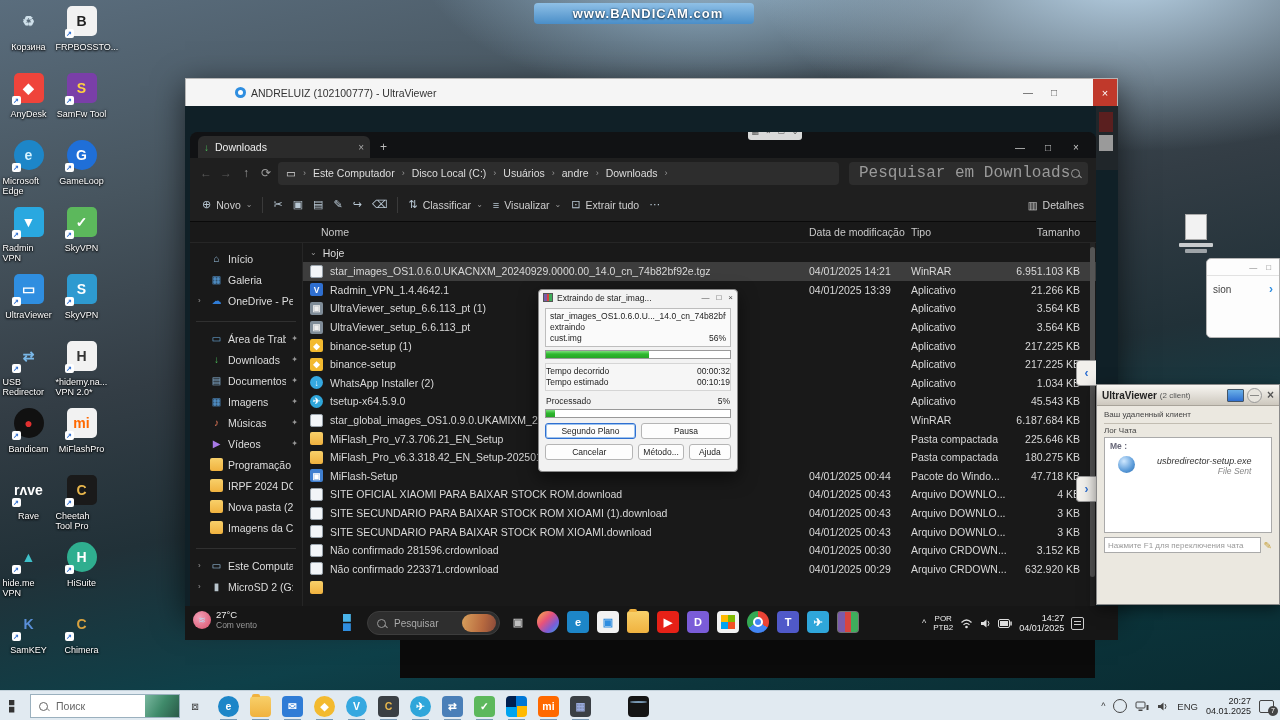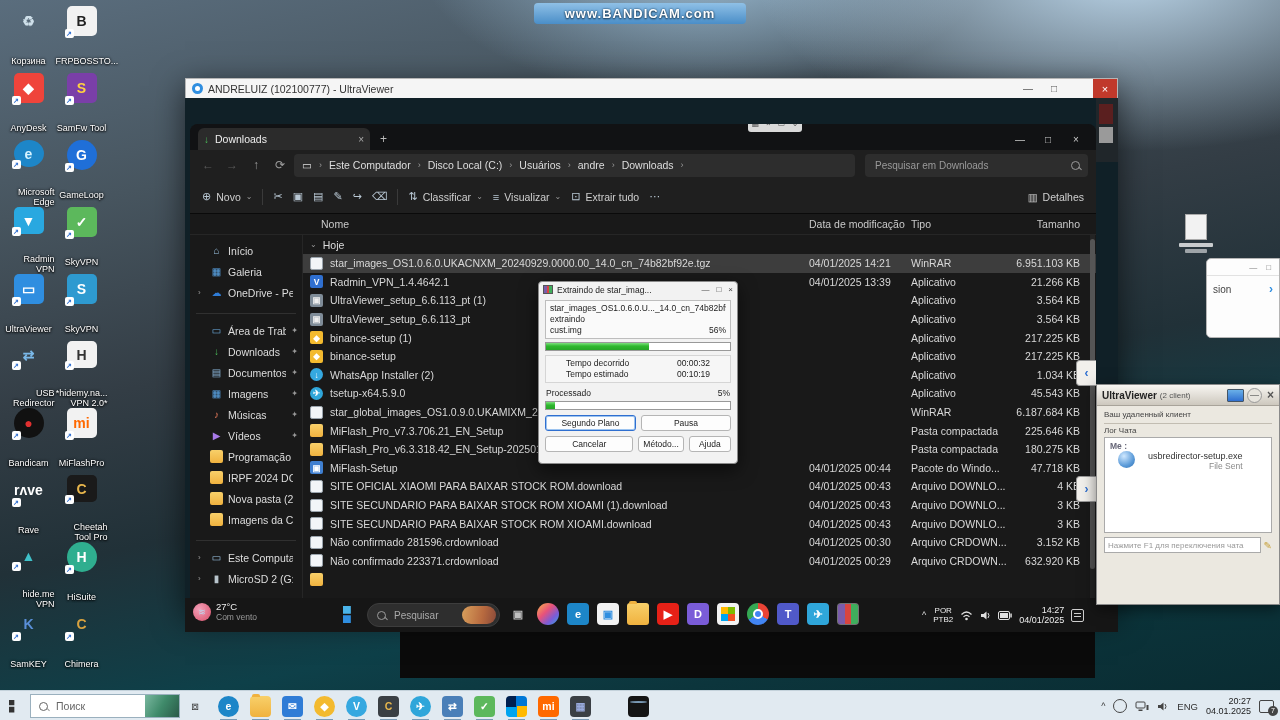--- a/index.html
+++ b/index.html
@@ -7,37 +7,37 @@
   body{position:relative;
     background:
       radial-gradient(ellipse 620px 300px at 88% -4%, #bcd6ea 0%, rgba(188,214,234,0) 60%),
       radial-gradient(ellipse 520px 260px at 55% -6%, #9fc0d8 0%, rgba(159,192,216,0) 55%),
       linear-gradient(168deg,#5a6d7d 0%,#47555f 22%,#333d45 42%,#213138 58%,#0e4049 74%,#0c353c 84%,#092a30 100%);}
   .abs{position:absolute;}
   
   .watermark{left:534px;top:3px;width:212px;height:21px;border-radius:4px;
     background:linear-gradient(#8fc0e6,#4a8ec8);display:flex;align-items:center;justify-content:center;
     color:#fff;font-weight:bold;font-size:13px;letter-spacing:1px;
-    text-shadow:0 1px 2px #1a3a55, 0 0 2px #1a3a55;z-index:40;}
+    text-shadow:0 1px 2px #1a3a55, 0 0 2px #1a3a55;z-index:40;padding-left:8px;}
   
   .dgrid{left:2px;top:6px;width:106px;display:grid;grid-template-columns:53px 53px;grid-auto-rows:67px;z-index:2;}
   .dicon{display:flex;flex-direction:column;align-items:center;cursor:pointer;}
   .dtile{width:30px;height:30px;border-radius:5px;display:flex;align-items:center;justify-content:center;
     font-weight:bold;font-size:14px;position:relative;}
   .dtile.rnd{border-radius:50%;}
   .sc-arrow{position:absolute;left:-2px;bottom:-2px;width:9px;height:9px;background:#fff;border-radius:2px;
     color:#2f6fd0;font-size:7px;line-height:9px;text-align:center;font-weight:bold;}
-  .dlabel{margin-top:20px;font-size:9px;color:#fff;text-align:right;max-width:52px;line-height:10px;
+  .dlabel{margin-top:6px;font-size:9px;color:#fff;text-align:left;max-width:52px;line-height:10px;
     text-shadow:0 1px 2px #000,0 0 3px #000;}
   
   .blackrect{left:400px;top:612px;width:695px;height:66px;background:#0b0b0b;z-index:1;}
   
   .uvwin{left:185px;top:78px;width:933px;height:534px;z-index:3;box-shadow:0 8px 30px rgba(0,0,0,.6);}
-  .uv-title{height:20px;background:#f5f5f5;display:flex;align-items:center;font-size:10.5px;color:#333;
-    border:1px solid #b5b5b5;border-bottom:none;box-sizing:border-box;}
+  .uv-title{height:28px;background:#f5f5f5;display:flex;align-items:center;font-size:10.5px;color:#333;
+    border:1px solid #b5b5b5;border-bottom:none;box-sizing:border-box;padding-left:43px;}
   .uv-ico{width:11px;height:11px;border-radius:50%;background:#2f8ee0;margin:0 5px 0 6px;position:relative;}
   .uv-ico::after{content:"";position:absolute;inset:3px;background:#fff;border-radius:50%;}
   .uv-ctl{margin-left:auto;display:flex;align-items:center;height:100%;}
   .uv-btn{width:26px;height:100%;display:flex;align-items:center;justify-content:center;color:#555;font-size:10px;}
   .uv-close{width:24px;height:100%;background:#c0392b;color:#fff;display:flex;align-items:center;justify-content:center;font-size:11px;}
   .uv-remote{height:514px;background:#102027;position:relative;}
   
   .rstrip{left:911px;top:0px;width:22px;height:64px;background:#20262a;}
   .rstrip .maroon{position:absolute;left:3px;top:6px;width:14px;height:20px;background:#5a1f1f;}
   .rstrip .grayblk{position:absolute;left:3px;top:29px;width:14px;height:16px;background:#9a9a9a;}
@@ -54,21 +54,21 @@
     display:flex;align-items:center;justify-content:space-around;color:#555;font-size:8px;z-index:5;}
   .winctl{position:absolute;right:6px;bottom:0;display:flex;height:22px;}
   .winctl span{width:28px;display:flex;align-items:center;justify-content:center;color:#ccc;font-size:10px;}
   .addrbar{height:30px;background:#1f1f1f;display:flex;align-items:center;gap:4px;padding:0 8px;}
   .nav{color:#9a9a9a;width:20px;text-align:center;font-size:12px;}
   .nav.dim{color:#5a5a5a;}
   .crumbbox{height:23px;background:#2d2d2d;border-radius:4px;flex:0 0 545px;display:flex;align-items:center;
     padding:0 8px;gap:7px;font-size:10.5px;color:#ddd;}
   .crumb-sep{color:#9a9a9a;font-size:9px;}
   .searchbox{height:23px;background:#2d2d2d;border-radius:4px;margin-left:6px;flex:1;display:flex;align-items:center;padding:0 8px;}
-  .searchbox input{flex:1;background:transparent;border:none;outline:none;color:#aaa;font-size:10px;font-family:Liberation Sans, sans-serif;}
+  .searchbox input{flex:1;background:transparent;border:none;outline:none;color:#aaa;font-size:16px;font-family:Liberation Mono, monospace;}
   .searchbox input::placeholder{color:#9a9a9a;}
   .mag{width:7px;height:7px;border:1.4px solid #9a9a9a;border-radius:50%;position:relative;flex:0 0 auto;}
   .mag::after{content:"";position:absolute;left:6px;top:6px;width:4px;height:1.4px;background:#9a9a9a;transform:rotate(45deg);}
   .toolbar{height:33px;background:#1f1f1f;border-bottom:1px solid #0a0a0a;display:flex;align-items:center;
     gap:10px;padding:0 12px;color:#cfcfcf;}
   .tbtn{display:flex;align-items:center;gap:5px;font-size:10.5px;}
   .tbtn .ic{font-size:11px;color:#b9c8d4;}
   .tsep{width:1px;height:16px;background:#3a3a3a;}
   .caret{font-size:8px;color:#9a9a9a;}
   .detalhes{margin-left:auto;display:flex;gap:5px;align-items:center;font-size:10.5px;}
@@ -104,21 +104,21 @@
     border-radius:4px;box-shadow:0 6px 18px rgba(0,0,0,.55);z-index:6;font-size:8.5px;color:#222;box-sizing:border-box;}
   .dlg-title{height:15px;display:flex;align-items:center;gap:4px;padding:0 4px;font-size:8.5px;}
   .rarico{width:10px;height:9px;background:linear-gradient(90deg,#7a5cab 0 33%,#d8453f 33% 66%,#3fae5c 66% 100%);
     border:1px solid #555;box-sizing:border-box;}
   .dlg-ctl{margin-left:auto;display:flex;gap:7px;color:#444;font-size:8px;}
   .dlg-body{padding:3px 6px;}
   .filebox{border:1px solid #bdbdbd;background:#fafafa;padding:2px 4px;line-height:11px;}
   .fb-row{display:flex;justify-content:space-between;}
   .pbar{margin-top:3px;height:9px;border:1px solid #999;background:#fff;box-sizing:border-box;}
   .pfill{height:100%;background:linear-gradient(#7de07d,#2eb82e 45%,#27a527);}
-  .infobox{margin-top:4px;border:1px solid #d5d5d5;background:#f6f6f6;padding:2px 20px;line-height:11px;}
+  .infobox{margin-top:4px;border:1px solid #d5d5d5;background:#f6f6f6;padding:2px 0;line-height:11px;}
   .procrow{display:flex;justify-content:space-between;margin-top:5px;padding:0 1px;}
   .btnrow{display:flex;gap:5px;margin-top:5px;}
   .dbtn{height:16px;background:#fdfdfd;border:1px solid #b5b5b5;border-radius:3px;
     display:flex;align-items:center;justify-content:center;font-size:8.5px;color:#222;box-sizing:border-box;}
   .dbtn.focus{border:1px solid #2f6fd0;box-shadow:0 0 0 1px #9cc3ef inset;}
   .w92{width:92px;} .w91{width:91px;} .w47{width:47px;} .w44{width:44px;}
   
   .rtb{left:0;top:500px;width:933px;height:34px;background:#161616;z-index:4;}
   .weather{position:absolute;left:8px;top:4px;display:flex;gap:5px;align-items:center;}
   .wico{width:18px;height:18px;border-radius:50%;background:radial-gradient(circle at 35% 35%,#f2a0b8,#d8506a);
@@ -173,21 +173,21 @@
     display:flex;align-items:center;justify-content:center;font-size:9px;line-height:9px;}
   .ct-x{color:#555;font-weight:bold;font-size:12px;margin-left:2px;}
   .chat-body{padding:3px 7px;}
   .chat-label{font-size:8px;color:#444;margin:1px 0 2px;}
   .clientbox{background:#fff;border:1px solid #aaa;height:44px;}
   .client-row{height:14px;background:#cfe4f7;display:flex;align-items:center;gap:4px;padding:0 3px;font-size:9px;}
   .cfold{width:10px;height:8px;background:linear-gradient(#f8d06a,#f0b23f);border-radius:1px;}
   .chat-hr{border-top:1px solid #c2bdb2;margin:4px 0 2px;}
   .logbox{background:#fff;border:1px solid #aaa;height:96px;padding:3px 5px;box-sizing:border-box;}
   .me{color:#667;font-weight:bold;font-size:8.5px;}
-  .sentrow{display:flex;gap:13px;padding-left:8px;}
+  .sentrow{display:flex;gap:22px;margin-top:5px;padding-left:8px;font-style:italic;}
   .globe{width:17px;height:17px;border-radius:50%;background:radial-gradient(circle at 35% 30%,#cfe8ff,#5a9ad8 60%,#2f6fb0);flex:0 0 17px;}
   .sentcol{display:flex;flex-direction:column;line-height:10px;}
   .sentname{font-size:9px;color:#333;}
   .sentstat{font-size:8.5px;color:#888;text-align:right;}
   .chat-inputrow{display:flex;align-items:center;gap:3px;margin-top:4px;}
   .chat-inputrow input{flex:1;height:14px;background:#fff;border:1px solid #aaa;font-size:8px;color:#999;
     font-family:inherit;padding:0 3px;outline:none;}
   .chat-inputrow input::placeholder{color:#999;}
   .pencil{color:#c8a23f;font-size:10px;}
   .sidechev{width:19px;height:24px;background:#f2f0ec;border:1px solid #9a9a9a;border-right:none;border-radius:4px 0 0 4px;

